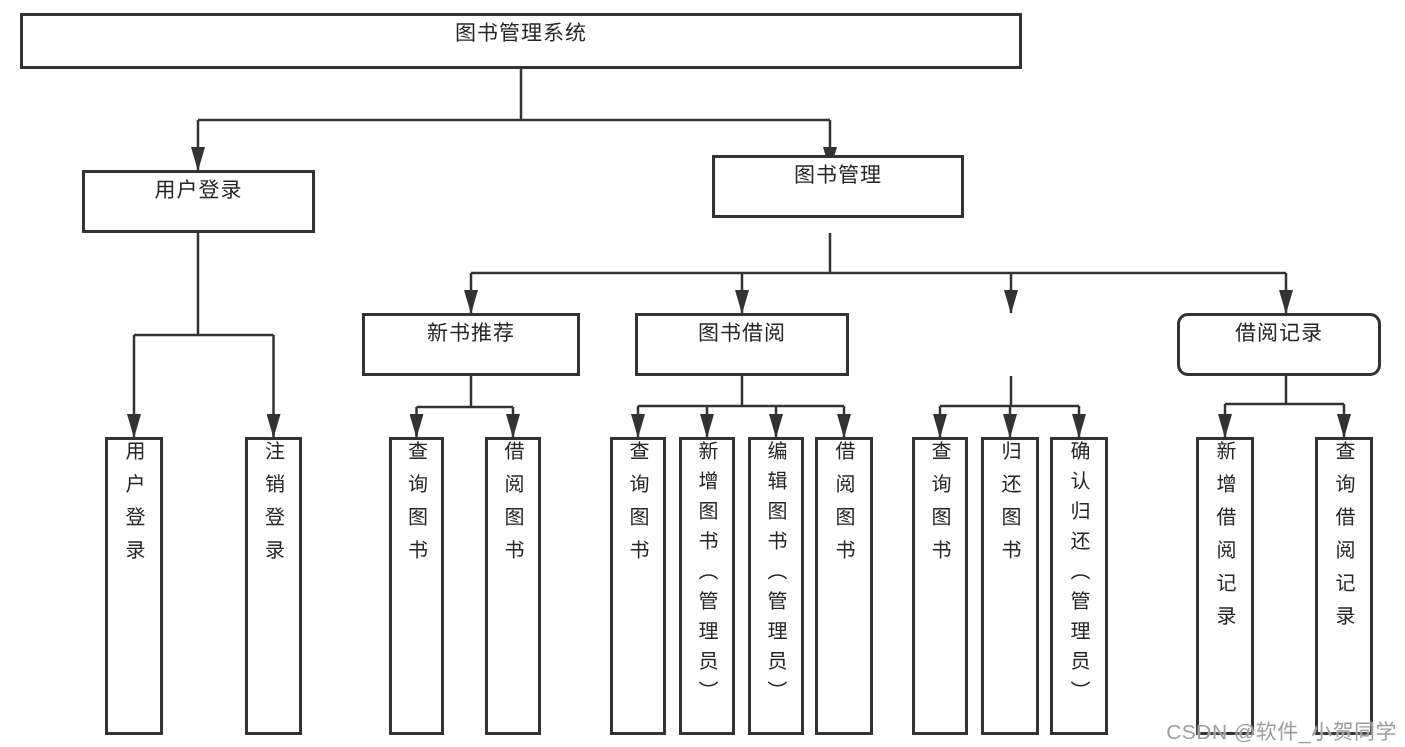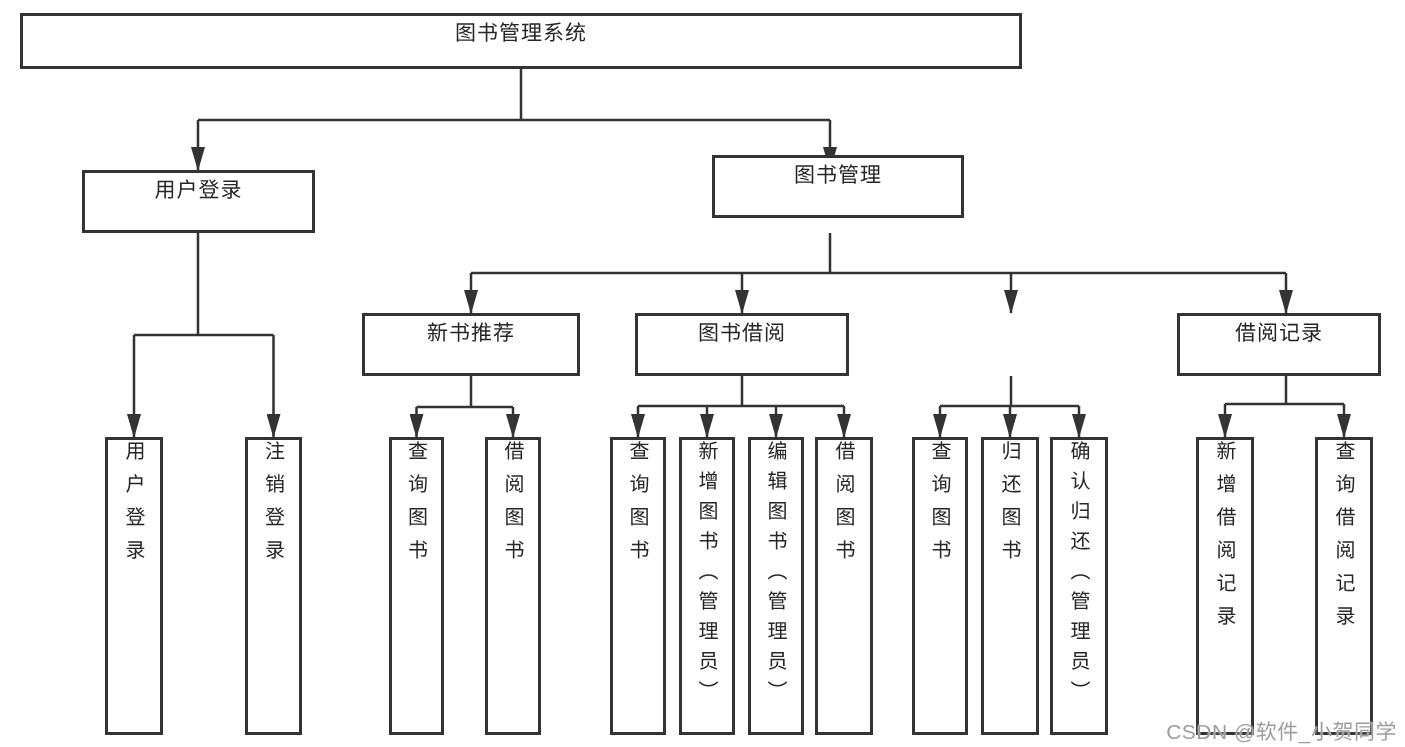--- a/index.html
+++ b/index.html
@@ -103,21 +103,21 @@
   <div class="node node-h" style="left:712px; top:155px; width:252px; height:63px;">
     <span>图书管理</span>
   </div>
 
   <div class="node node-h" style="left:362px; top:313px; width:218px; height:63px;">
     <span>新书推荐</span>
   </div>
   <div class="node node-h" style="left:635px; top:313px; width:214px; height:63px;">
     <span>图书借阅</span>
   </div>
-  <div class="node node-h" style="left:1177px; top:313px; width:204px; height:63px;">
+  <div class="node node-h" style="left:1177px; top:313px; width:204px; height:63px;border-radius:11px;">
     <span>借阅记录</span>
   </div>
 
   <div class="node node-v" style="left:105px; top:437px; width:58px; height:298px;">
     <span class="vtext">用户登录</span>
   </div>
   <div class="node node-v" style="left:245px; top:437px; width:57px; height:298px;">
     <span class="vtext">注销登录</span>
   </div>
 

